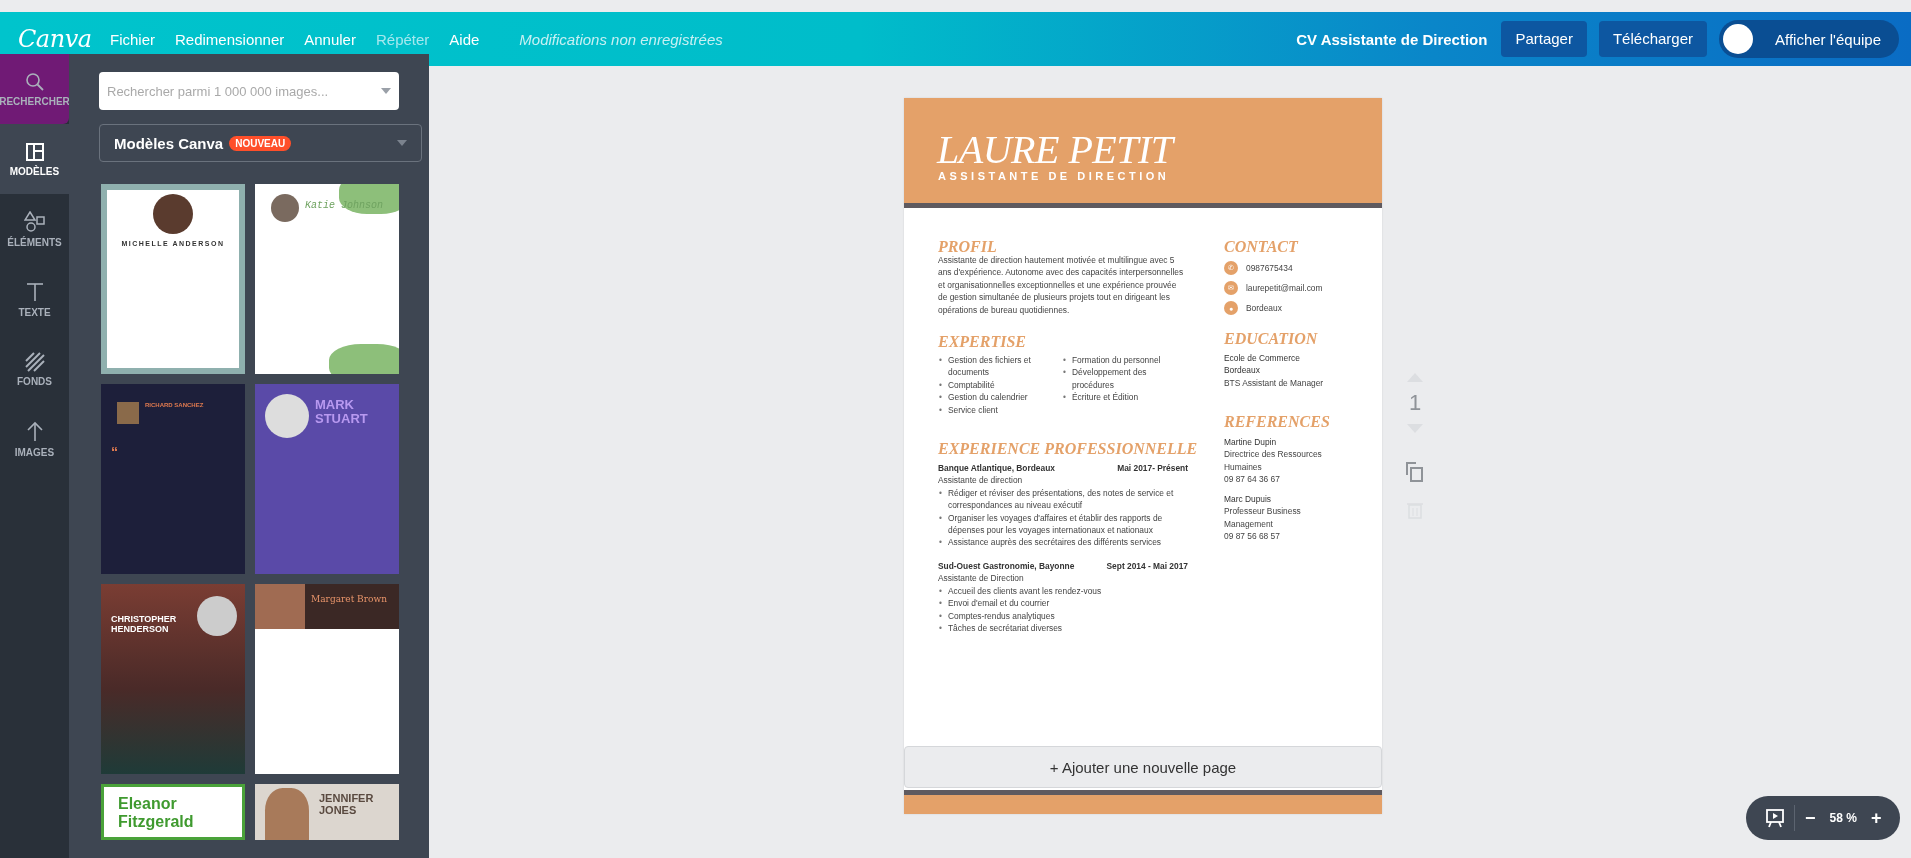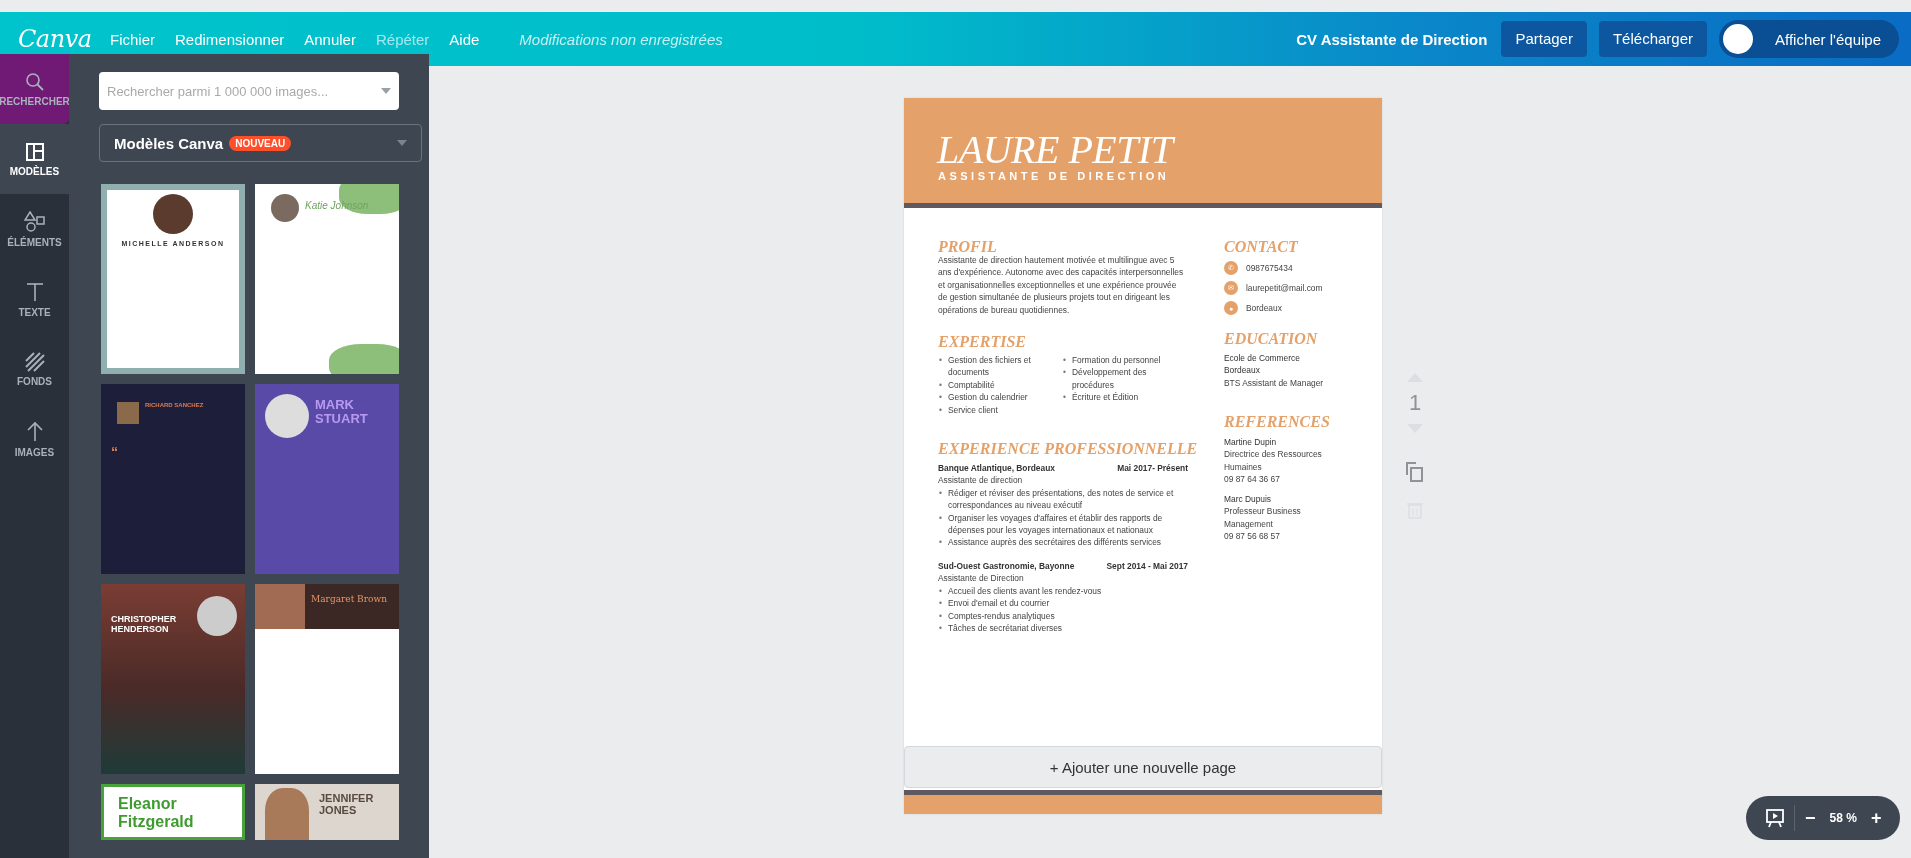--- a/index.html
+++ b/index.html
@@ -154,21 +154,21 @@
   <div class="grid">
     <div class="thumb" style="background:#8fb0ae;">
       <div style="position:absolute;left:6px;top:6px;right:6px;bottom:6px;background:#fff;"></div>
       <div style="position:absolute;left:52px;top:10px;width:40px;height:40px;border-radius:50%;background:#5a3b2e;"></div>
       <div class="nm" style="left:0;right:0;top:56px;text-align:center;font-size:7px;letter-spacing:1.5px;color:#333;">MICHELLE ANDERSON</div>
     </div>
     <div class="thumb" style="background:#fff;">
       <div style="position:absolute;right:-10px;top:-10px;width:70px;height:40px;background:#8dbf7a;border-radius:40%;"></div>
       <div style="position:absolute;right:-10px;bottom:-10px;width:80px;height:40px;background:#8dbf7a;border-radius:40%;"></div>
       <div style="position:absolute;left:16px;top:10px;width:28px;height:28px;border-radius:50%;background:#7a6a5f;"></div>
-      <div class="nm" style="left:50px;top:16px;font-size:10px;font-style:italic;font-weight:normal;color:#6fa360;font-family:Liberation Sans, sans-serif;">Katie Johnson</div>
+      <div class="nm" style="left:50px;top:16px;font-size:10px;font-style:italic;font-weight:normal;color:#6fa360;font-family:Liberation Mono, monospace;">Katie Johnson</div>
     </div>
     <div class="thumb" style="background:#1d1f3a;">
       <div style="position:absolute;left:16px;top:18px;width:22px;height:22px;background:#8a6a4a;"></div>
       <div class="nm" style="left:44px;top:18px;font-size:6px;color:#e07a4f;">RICHARD SANCHEZ</div>
       <div style="position:absolute;left:10px;top:60px;color:#e07a4f;font-size:14px;font-weight:bold;">“</div>
     </div>
     <div class="thumb" style="background:#5a4aa8;">
       <div style="position:absolute;left:10px;top:10px;width:44px;height:44px;border-radius:50%;background:#ddd;"></div>
       <div class="nm" style="left:60px;top:14px;width:60px;font-size:13px;line-height:14px;color:#b899f0;">MARK STUART</div>
     </div>

